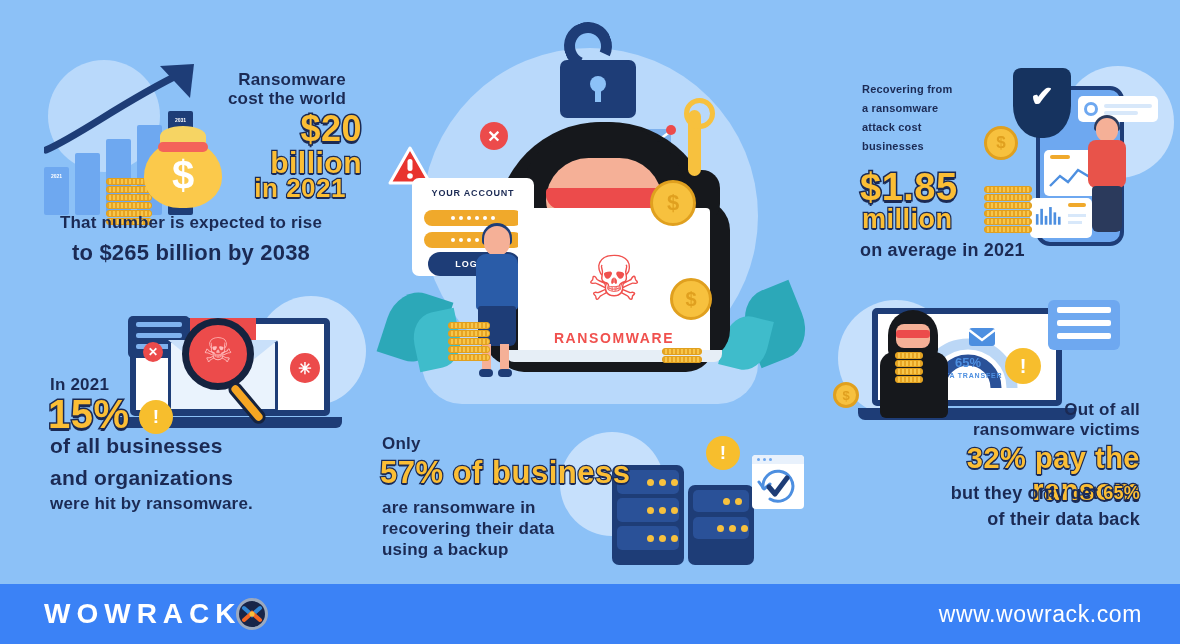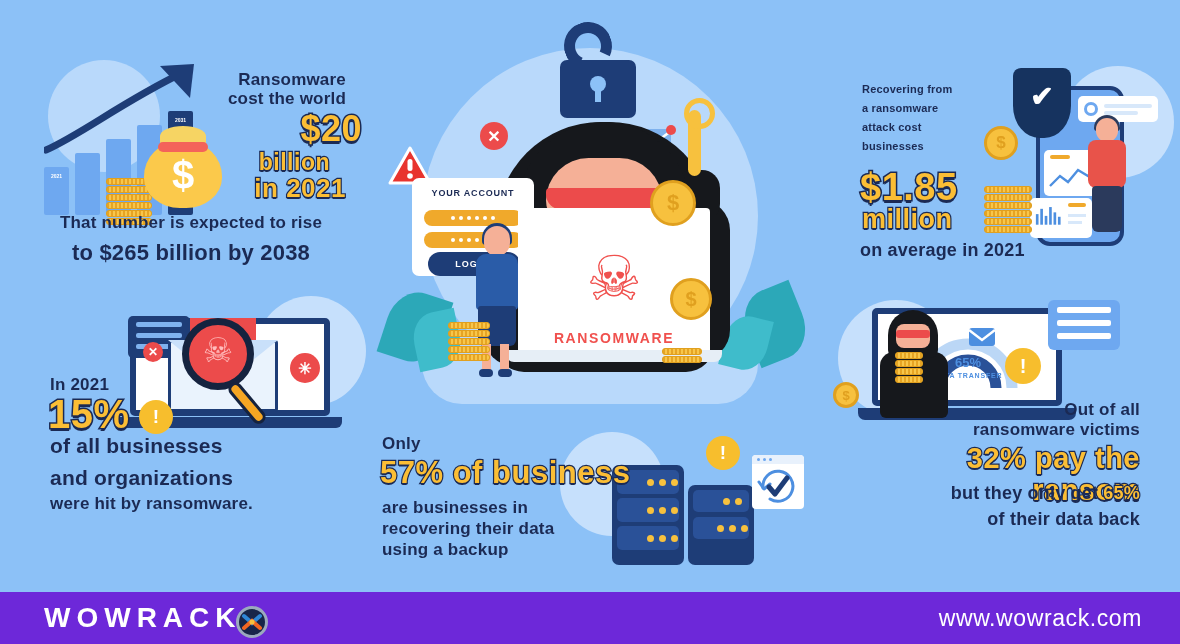--- a/index.html
+++ b/index.html
@@ -23,22 +23,22 @@
 
   
   .blob { position:absolute; border-radius:50%; background:#B9D9FB; }
   .blob.soft { background:#C6E0FC; }
 
   
   #tl-text-head { position:absolute; left:186px; top:70px; width:160px;
                   font-size:17px; line-height:19px; text-align:right; }
   #tl-big  { position:absolute; left:196px; top:112px; width:166px; text-align:right;
              font-size:36px; line-height:33px; }
-  #tl-big2 { position:absolute; left:164px; top:150px; width:166px; text-align:right;
-             font-size:23px; line-height:25px; }
+  #tl-big2 { position:absolute; left:196px; top:150px; width:166px; text-align:right;
+             font-size:30px; line-height:25px; }
   #tl-big3 { position:absolute; left:180px; top:176px; width:166px; text-align:right;
              font-size:26px; line-height:25px; }
   #tl-sub  { position:absolute; left:36px; top:212px; width:310px; text-align:center;
              font-size:17px; line-height:21px; }
   #tl-sub2 { position:absolute; left:36px; top:240px; width:310px; text-align:center;
              font-size:22px; line-height:25px; }
 
   
   .barchart { position:absolute; left:44px; top:110px; width:150px; height:105px; }
   .bar { position:absolute; bottom:0; width:25px; background:#6EA8F0; border-radius:2px; }
@@ -256,22 +256,22 @@
              background:#F5B097; border-radius:8px; }
   .h2-vis  { position:absolute; left:20px; top:20px; width:34px; height:8px;
              background:#EC4B4B; border-radius:3px; }
   .h2-body { position:absolute; left:4px; top:42px; width:68px; height:66px;
              background:#16181C; border-radius:14px 14px 6px 6px; }
   .msgbox { position:absolute; left:1048px; top:300px; width:72px; height:50px;
             background:#6EA8F0; border-radius:6px; }
   .msgbox i { display:block; height:6px; background:#fff; margin:7px 9px; border-radius:2px; }
 
   
-  .footer { position:absolute; left:0; bottom:0; width:1180px; height:52px;
-            background:#6d28d9; display:flex; align-items:center; }
+  .footer { position:absolute; left:0; bottom:0; width:1180px; height:60px;
+            background:#3b82f6; display:flex; align-items:center; }
   .brand { position:absolute; left:44px; color:#fff; font-size:28px;
            font-weight:700; letter-spacing:6px; }
   .brand-mark { position:absolute; left:236px; top:14px; width:32px; height:32px;
                 border:3px solid #9BA9BE; border-radius:50%; background:#182549; }
   .site { position:absolute; right:38px; color:#fff; font-size:23px; letter-spacing:.6px; }
 </style>
 </head>
 <body>
 
 <div class="stage">
@@ -558,21 +558,21 @@
       </div>
     <svg viewBox="0 0 44 40" style="position:absolute;left:4px;top:11px;width:44px;height:40px;">
       <path d="M7 22 A15 15 0 1 1 14 33" stroke="#4D8FE0" stroke-width="3" fill="none" stroke-linecap="round"></path>
       <path d="M3 16 L8 23 L14 18" stroke="#4D8FE0" stroke-width="3" fill="none" stroke-linecap="round" stroke-linejoin="round"></path>
       <path d="M13 21 L19 28 L31 12" stroke="#1E3D77" stroke-width="5" fill="none" stroke-linecap="round" stroke-linejoin="round"></path>
     </svg>
   </div>
 
   <div id="bc-h" class="navy">Only</div>
   <div id="bc-big" class="gold thin">57% of business</div>
-  <div id="bc-l1" class="navy">are businesses in</div>
+  <div id="bc-l1" class="navy">are ransomware in</div>
   <div id="bc-l2" class="navy">recovering their data</div>
   <div id="bc-l3" class="navy">using a backup</div>
 
   <div class="blob soft" style="left:838px;top:300px;width:116px;height:116px;"></div>
 
   <div class="laptop2">
     <div class="l2-screen"></div>
     <div class="l2-base"></div>
   </div>
 

